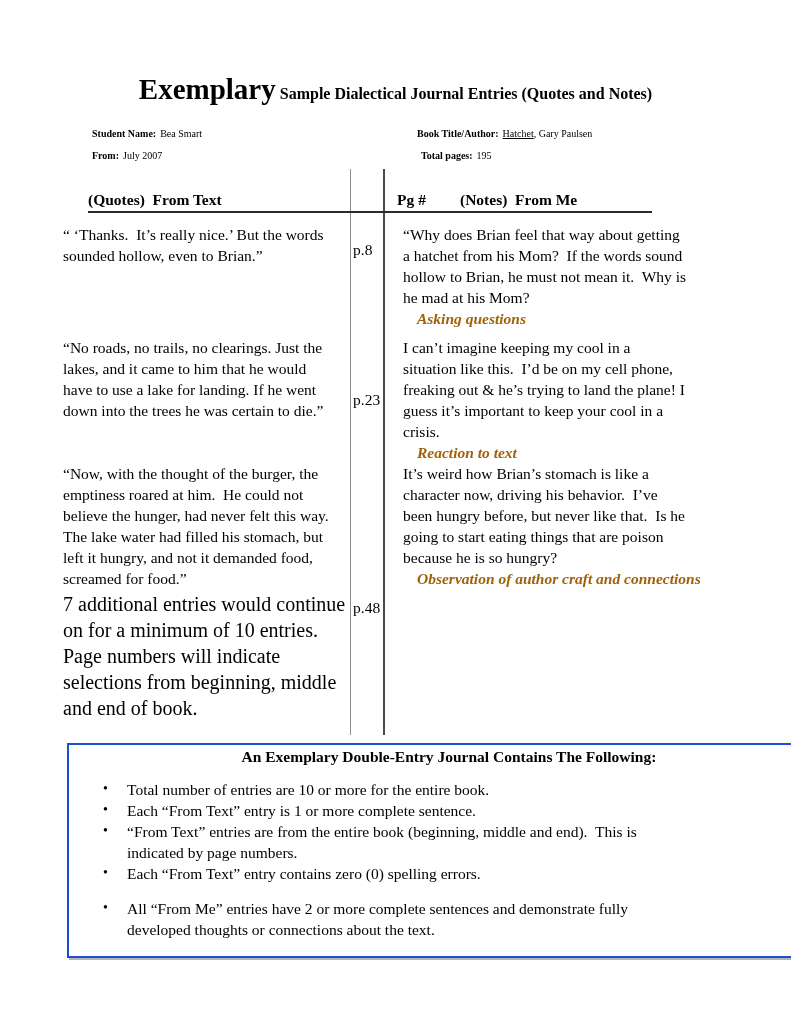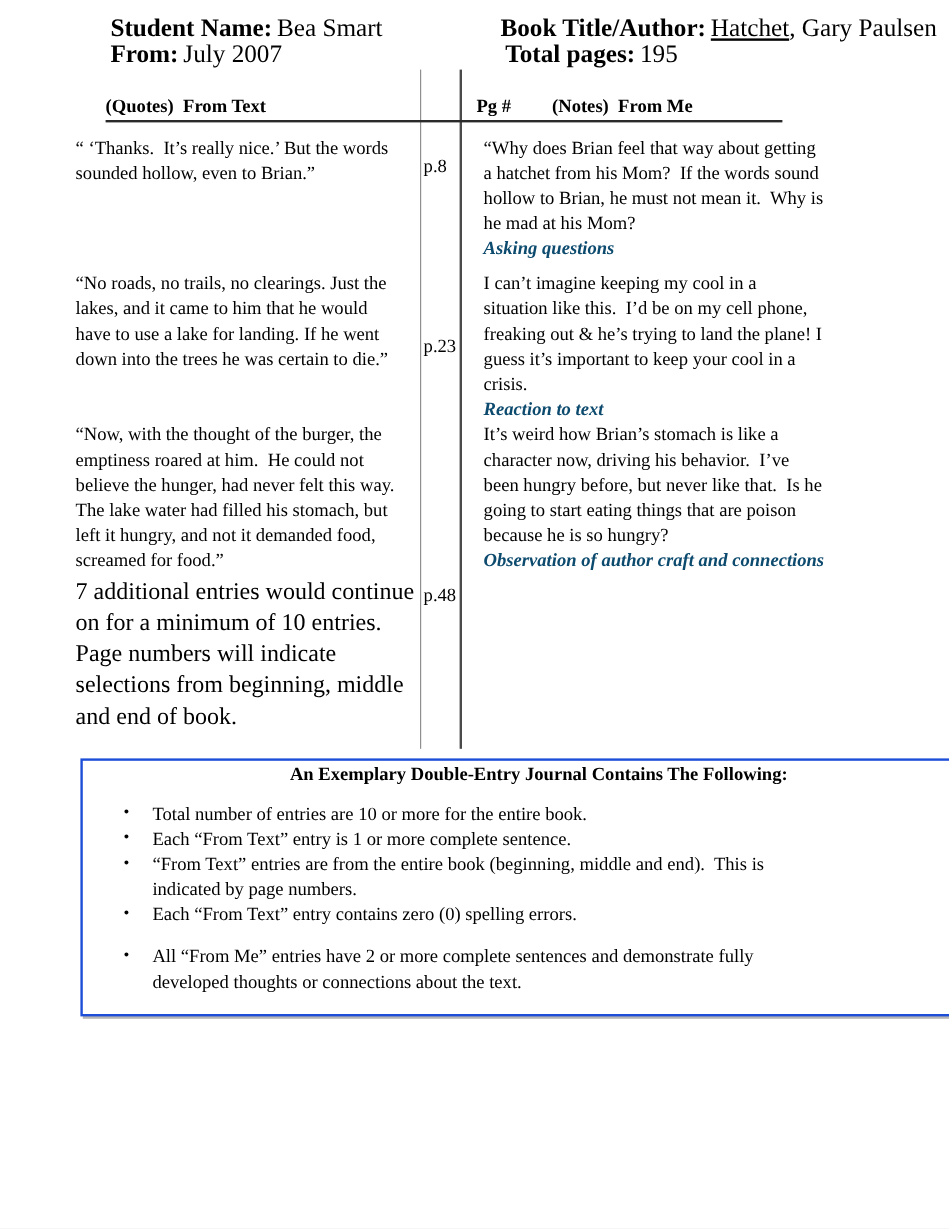--- a/index.html
+++ b/index.html
@@ -12,21 +12,21 @@
     font-family: "Liberation Serif", "DejaVu Serif", serif;
     color: #000000;
     overflow: hidden;
   }
   
   .doc-title { padding-top: 72px; text-align: center; line-height: 34px; }
   .title-em   { font-size: 29px; font-weight: bold; }
   .title-rest { font-size: 16px; font-weight: bold; }
 
   
-  .info { position: relative; margin-top: 12px; height: 46px; font-size: 21px; line-height: 22px; }
+  .info { position: relative; margin-top: 12px; height: 46px; font-size: 10px; line-height: 22px; }
   .info-left  { position: absolute; left: 92px;  top: 0; }
   .info-right { position: absolute; left: 417px; top: 0; }
   .info b { font-weight: bold; }
   .info .val { padding-left: 4px; }
   .u { text-decoration: underline; }
   .indent-1 { padding-left: 4px; }
 
   
   .journal { position: relative; margin: 0 46px 0 63px; width: 682px; }
   .vline-left  { position: absolute; left: 287px; top: 0; bottom: 0; width: 1px;  background: #8f8f8f; }
@@ -35,21 +35,21 @@
   .jheader { position: relative; height: 44px; font-size: 15.5px; font-weight: bold; }
   .h-quotes { position: absolute; left: 25px;  bottom: 4px; white-space: pre; }
   .h-pg     { position: absolute; left: 289px; bottom: 4px; width: 31px; text-align: center; white-space: pre; padding-left: 44px; }
   .h-notes  { position: absolute; left: 397px; bottom: 4px; white-space: pre; }
   .h-underline { position: absolute; left: 25px; width: 564px; bottom: 0; border-bottom: 2px solid #2a2a2a; }
 
   .jrow { display: grid; grid-template-columns: 287px 34px 1fr; font-size: 15.5px; line-height: 21px; }
   .q    { white-space: pre; padding-right: 6px; }
   .pg   { padding-left: 3px; }
   .note { padding-left: 19px; white-space: pre; }
-  .tag  { padding-left: 19px; font-style: italic; font-weight: 600; color: #0c4a6e; }
+  .tag  { padding-left: 33px; font-style: italic; font-weight: 600; color: #a16207; }
 
   .jrow-1 { padding-top: 11px; min-height: 113px; }
   .jrow-1 .pg { padding-top: 15px; }
   .jrow-2 { min-height: 126px; }
   .jrow-2 .pg { padding-top: 52px; }
   .jrow-3 { min-height: 128px; }
   .jrow-4 { padding-bottom: 14px; }
   .jrow-4 .q { font-size: 20px; line-height: 26px; }
   .jrow-4 .pg { padding-top: 6px; }
 
@@ -69,20 +69,24 @@
   .criteria-list li { position: relative; padding-left: 58px; padding-right: 30px; line-height: 21px; margin: 0; }
   .criteria-list li .bullet { position: absolute; left: 34px; top: -1px; font-size: 14px; }
   .criteria-list li .li-text { white-space: pre; }
   .criteria-list li.gap-before { margin-top: 14px; }
 </style>
 </head>
 <body>
 
 <div class="page">
 
+  <div class="doc-title">
+    <span class="title-em">Exemplary</span>
+    <span class="title-rest">Sample Dialectical Journal Entries (Quotes and Notes)</span>
+  </div>
 
   <div class="info">
     <div class="info-left">
       <div>
         <b>Student Name:</b><span class="val">Bea Smart</span>
       </div>
       <div>
         <b>From:</b><span class="val">July 2007</span>
       </div>
     </div>

